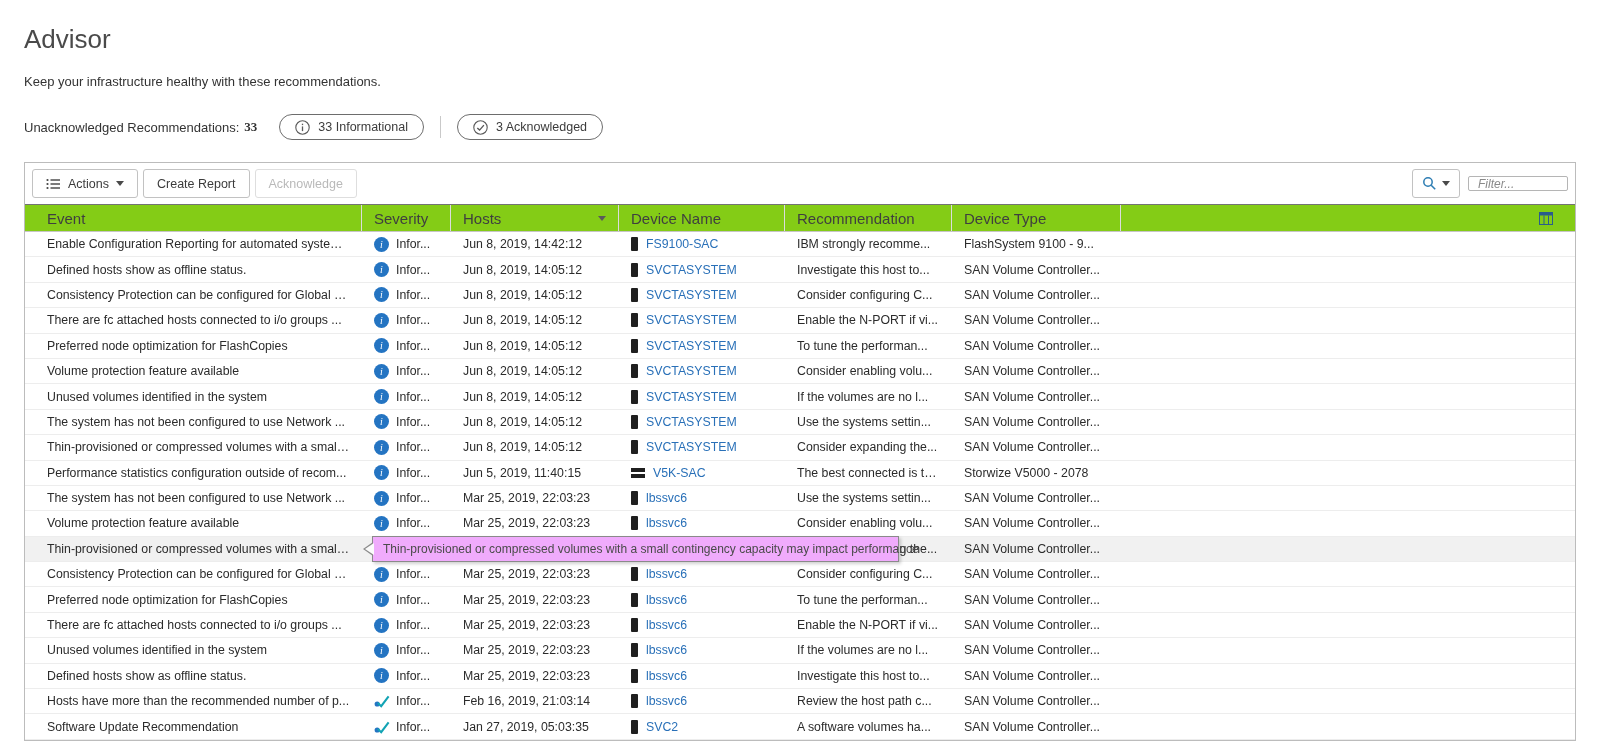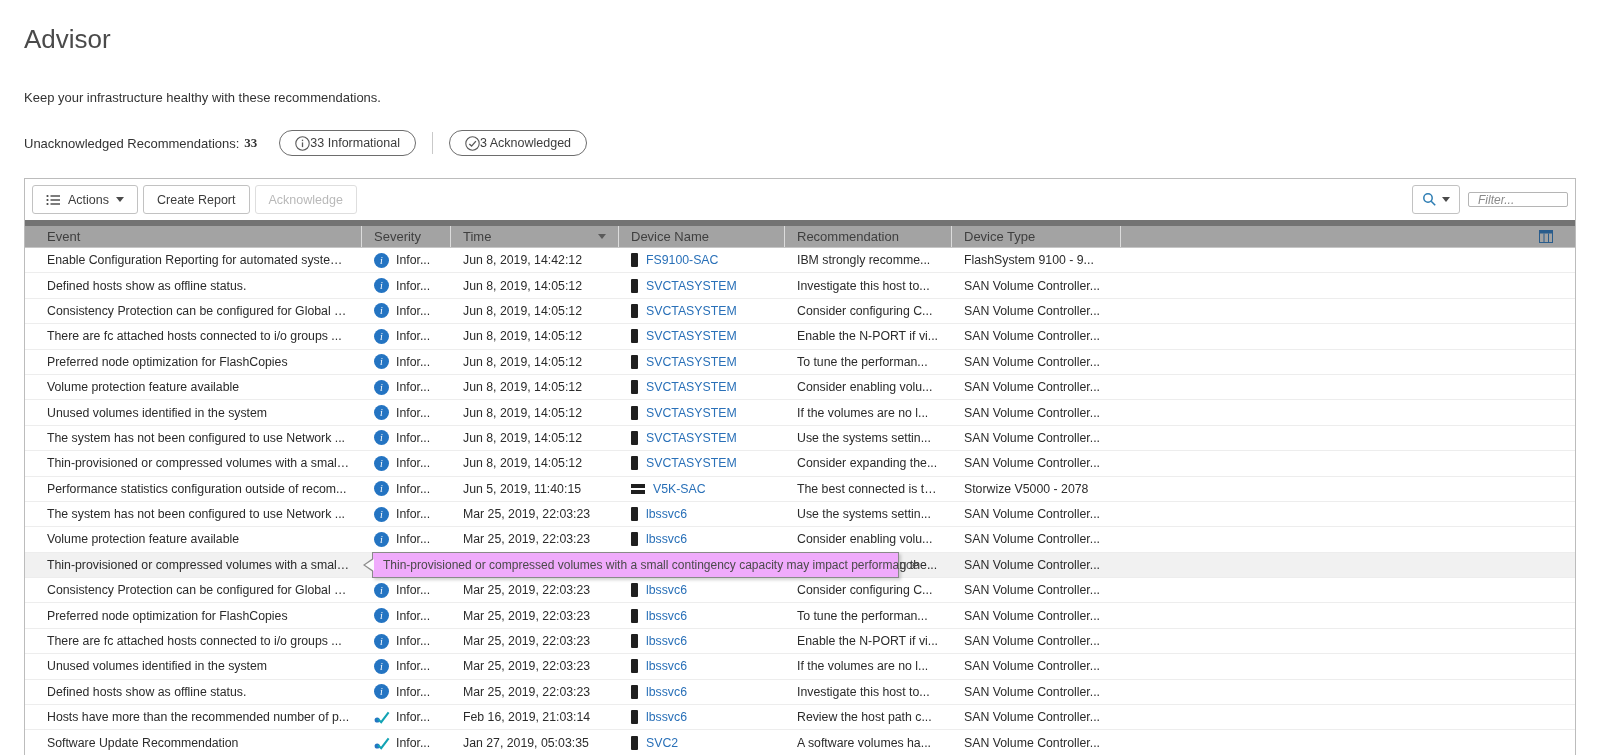--- a/index.html
+++ b/index.html
@@ -6,28 +6,28 @@
   html,body { margin:0; padding:0; }
   body {
     width:1600px; height:755px; overflow:hidden;
     background:#ffffff;
     font-family:"Liberation Sans","DejaVu Sans",sans-serif;
     color:#333;
     -webkit-font-smoothing:antialiased;
   }
   .page { padding:24px 24px 0 24px; }
 
-  .page-title { font-size:26px; line-height:30px; font-weight:400; color:#4a4a4a; margin:0 0 36px 0; }
+  .page-title { font-size:26px; line-height:30px; font-weight:400; color:#4a4a4a; margin:0 0 20px 0; }
   .page-subtitle { font-size:13px; line-height:16px; color:#333; margin:0 0 24px 0; }
 
   .summary-row { display:flex; align-items:center; height:26px; margin-bottom:22px; font-size:13px; }
   .sum-label { color:#333; }
   .sum-count { font-weight:bold; margin-left:5px;font-family:Liberation Serif, serif; }
   .pill {
-    display:inline-flex; align-items:center; 
+    display:inline-flex; align-items:center; gap:8px;
     height:26px; padding:0 15px; margin-left:22px;
     border:1px solid #6d6d6d; border-radius:13px;
     font-size:12.5px; color:#3c3c3c; background:#fff; cursor:default;
   }
   .pill + .v-divider, .v-divider { width:1px; height:22px; background:#c9c9c9; margin-left:16px; }
   .v-divider + .pill { margin-left:16px; }
 
   .panel { border:1px solid #bcbcbc; width:1552px; background:#fff; }
 
   
@@ -47,23 +47,23 @@
     padding:0 9px; font-family:inherit; font-size:12px; color:#333;
   }
   .filter-input::placeholder { font-style:italic; color:#8a8a8a; }
 
   
   .grid-header, .grid-row {
     display:grid;
     grid-template-columns:337px 89px 168px 166px 167px 169px 1fr;
   }
   .grid-header {
-    height:28px; background:#a3a3a3;
-    border-top:6px solid #737373; border-bottom:1px solid #c6c6c6;
-    font-size:13px; color:#3f3f3f;
+    height:28px; background:#84cc16;
+    border-top:1px solid #737373; border-bottom:1px solid #c6c6c6;
+    font-size:15px; color:#3f3f3f;
   }
   .hcell { display:flex; align-items:center; padding:0 12px; border-right:1px solid #dcdcdc; overflow:hidden; white-space:nowrap; cursor:default; }
   .hcell:first-child { padding-left:22px; }
   .hfiller { border-right:none; justify-content:flex-end; padding-right:22px; }
   .sort-caret { margin-left:auto; width:0; height:0; border-left:4px solid transparent; border-right:4px solid transparent; border-top:5px solid #5a5a5a; }
 
   .grid-body { position:relative; height:508px; overflow:hidden; }
   .grid-row { height:25.4px; border-bottom:1px solid #ededed; background:#fff; font-size:12.3px; color:#2b2b2b; cursor:default; }
   .grid-row.hovered { background:#f1f1f1; }
   .cell { display:flex; align-items:center; padding:0 12px; overflow:hidden; white-space:nowrap; text-overflow:ellipsis; }
@@ -167,21 +167,21 @@
     </div>
 
     <div class="grid-header">
         <div class="hcell">
           <span class="hlabel">Event</span>
         </div>
         <div class="hcell">
           <span class="hlabel">Severity</span>
         </div>
         <div class="hcell">
-          <span class="hlabel">Time</span>
+          <span class="hlabel">Hosts</span>
           <span class="sort-caret"></span>
         </div>
         <div class="hcell">
           <span class="hlabel">Device Name</span>
         </div>
         <div class="hcell">
           <span class="hlabel">Recommendation</span>
         </div>
         <div class="hcell">
           <span class="hlabel">Device Type</span>

